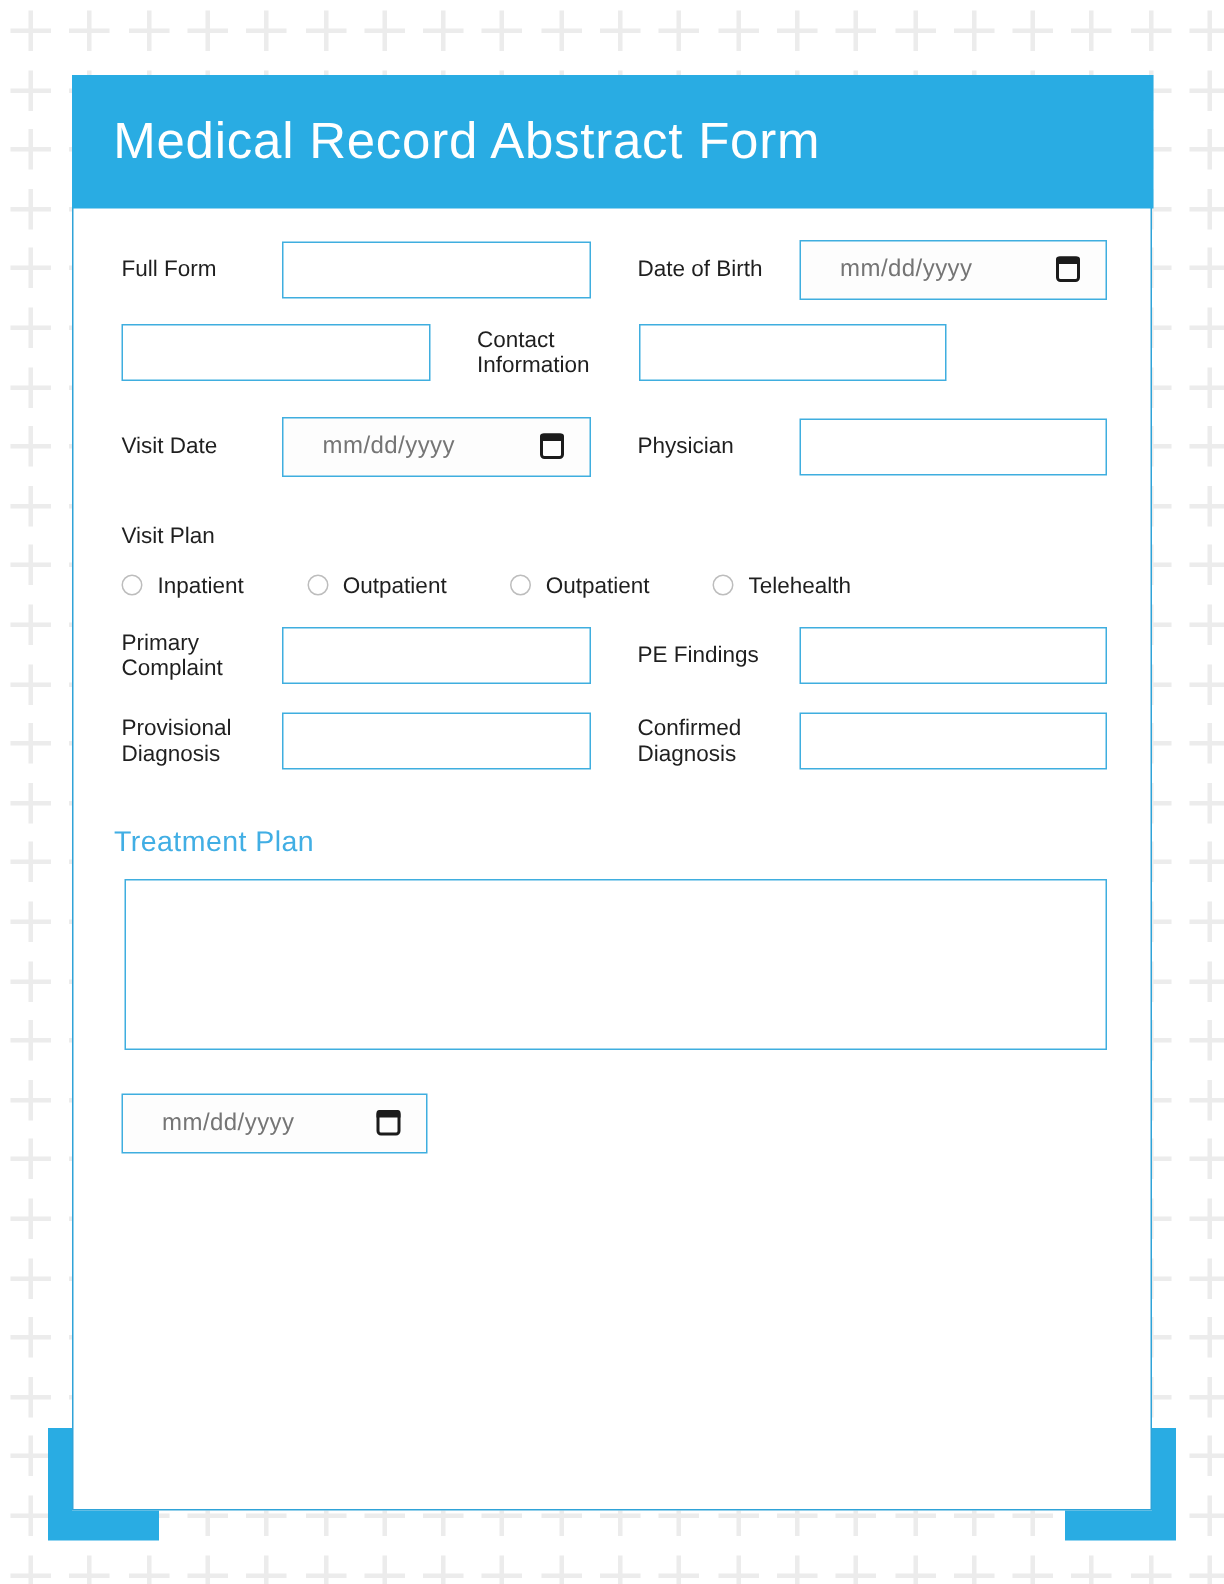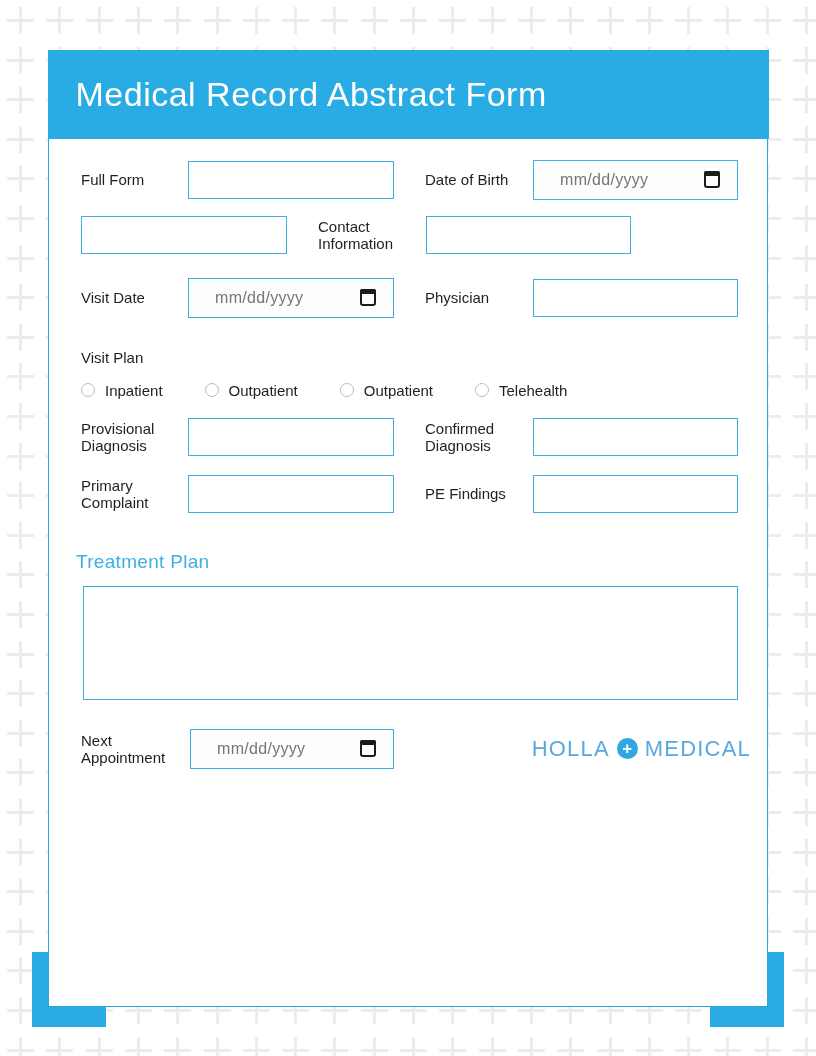--- a/index.html
+++ b/index.html
@@ -739,55 +739,49 @@
         <span class="radio-circle"></span>
         <span class="radio-text">Outpatient</span>
       </label>
       <label class="radio-item">
         <span class="radio-circle"></span>
         <span class="radio-text">Telehealth</span>
       </label>
     </div>
 
 
+    <div class="row row-4">
+      <span class="f-label col-l1">Primary Complaint</span>
+      <span class="col-i1">
+        <input class="text-input" type="text" value="" style="">
+      </span>
+      <span class="f-label col-l2">PE Findings</span>
+      <span class="col-i2">
+        <input class="text-input" type="text" value="" style="">
+      </span>
+    </div>
+
     <div class="row row-5">
       <span class="f-label col-l1">Provisional Diagnosis</span>
       <span class="col-i1">
         <input class="text-input" type="text" value="" style="">
       </span>
       <span class="f-label col-l2">Confirmed Diagnosis</span>
       <span class="col-i2">
         <input class="text-input" type="text" value="" style="">
       </span>
     </div>
 
-    <div class="row row-4">
-      <span class="f-label col-l1">Primary Complaint</span>
-      <span class="col-i1">
-        <input class="text-input" type="text" value="" style="">
-      </span>
-      <span class="f-label col-l2">PE Findings</span>
-      <span class="col-i2">
-        <input class="text-input" type="text" value="" style="">
-      </span>
-    </div>
-
     <h2 class="h2-treatment">Treatment Plan</h2>
 
     <textarea class="meds-area" style=""></textarea>
 
     <div class="bottom-row">
-      <span class="f-label col-na">Next Appointment</span>
       <span class="col-nd">
         <div class="date-field">
           <span class="date-ph">mm/dd/yyyy</span>
           <span class="cal-icon"></span>
         </div>
       </span>
-      <div class="logo">
-        <span>HOLLA</span>
-        <span class="logo-plus"></span>
-        <span>MEDICAL</span>
-      </div>
     </div>
 
   </main>
 </div>
 
 </body></html>

